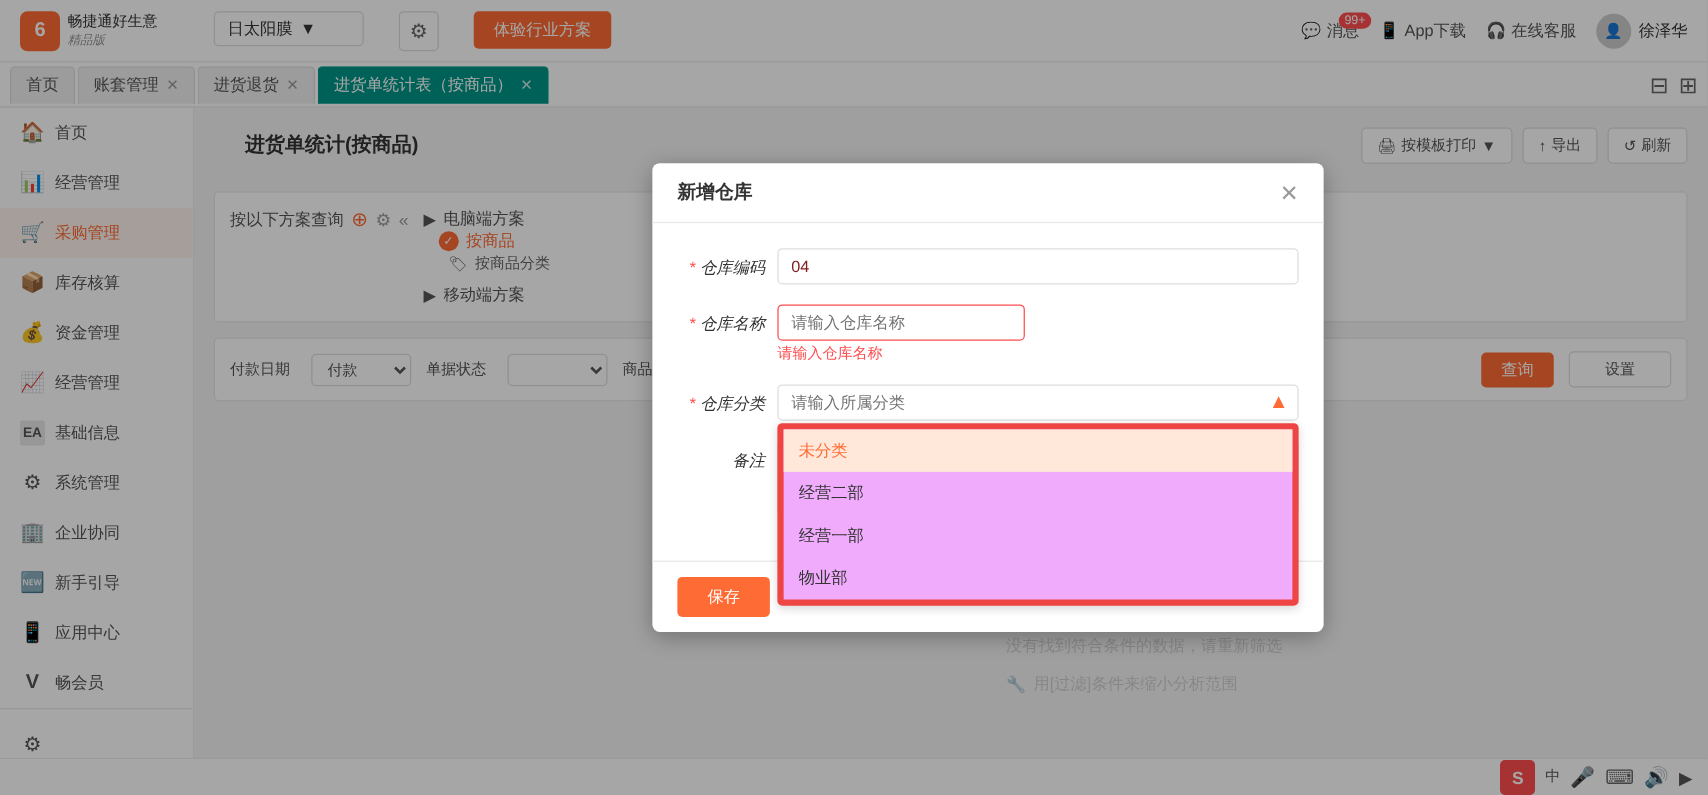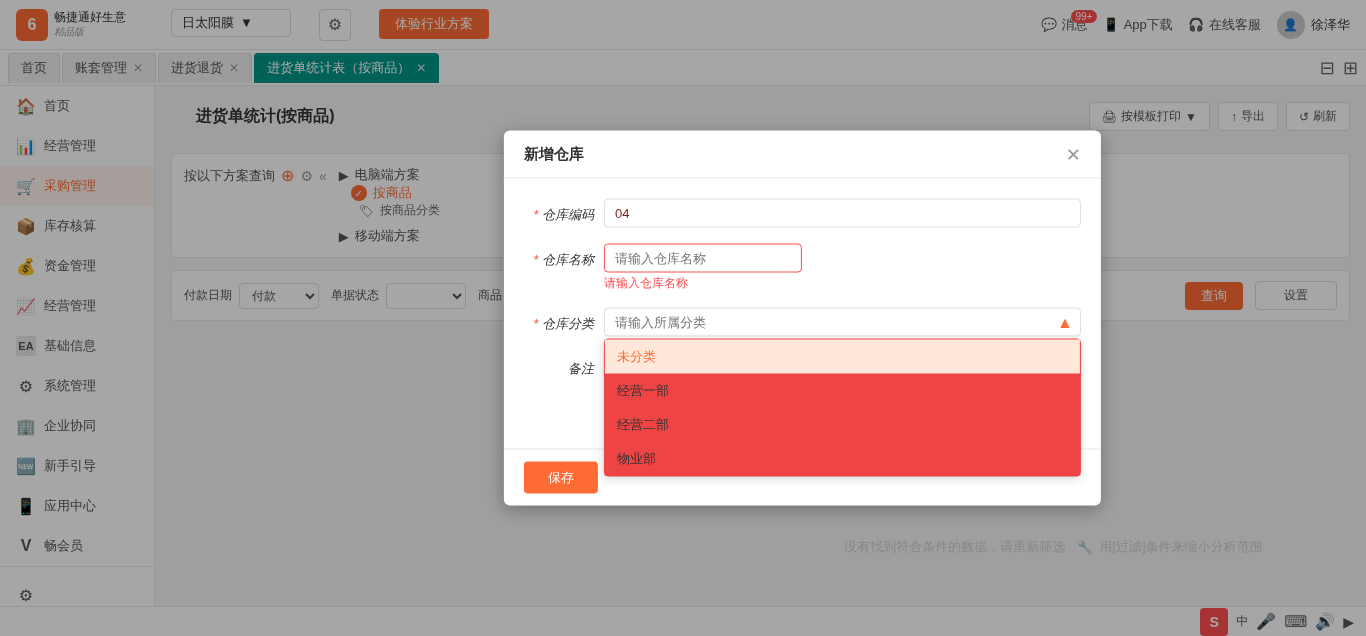--- a/index.html
+++ b/index.html
@@ -264,21 +264,21 @@
       border: 1px solid #e8e8e8;
       border-radius: 4px;
       padding: 10px 12px;
       display: flex;
       gap: 12px;
       align-items: center;
     }
     .filter-field {
       display: flex;
       align-items: center;
-      gap: 7px;
+      gap: 17px;
     }
     .filter-field label { font-size: 12px; color: #555; white-space: nowrap; }
     .filter-select {
       border: 1px solid #ddd;
       border-radius: 4px;
       padding: 4px 8px;
       font-size: 12px;
       min-width: 80px;
       color: #555;
       background: white;
@@ -311,21 +311,21 @@
 
     
     .modal {
       position: fixed;
       top: 50%;
       left: 50%;
       transform: translate(-30%, -50%);
       background: white;
       border-radius: 6px;
       box-shadow: 0 4px 20px rgba(0,0,0,0.3);
-      width: 597px;
+      width: 537px;
       z-index: 200;
     }
     .modal-header {
       display: flex;
       align-items: center;
       justify-content: space-between;
       padding: 14px 20px;
       border-bottom: 1px solid #e8e8e8;
     }
     .modal-title { font-size: 15px; font-weight: bold; color: #333; }
@@ -395,22 +395,22 @@
       transform: translateY(-50%);
       color: #ff6b35;
       font-size: 16px;
       cursor: pointer;
     }
     .dropdown-list {
       position: absolute;
       top: calc(100% + 2px);
       left: 0;
       right: 0;
-      background: #ef4444;
-      border: 1px solid #ef4444;
+      background: #f0abfc;
+      border: 5px solid #ef4444;
       border-radius: 4px;
       box-shadow: 0 2px 8px rgba(0,0,0,0.15);
       z-index: 300;
     }
     .dropdown-option {
       padding: 8px 12px;
       cursor: pointer;
       font-size: 13px;
       color: #333;
     }
@@ -656,21 +656,21 @@
         </select>
       </div>
       <div class="filter-field">
         <label>商品</label>
         <span style="color:#999; cursor:pointer;">···</span>
       </div>
       <button class="query-btn">查询</button>
       <button class="setting-btn">设置</button>
     </div>
 
-    <div style="position:absolute; bottom:80px; left:50%; transform:translateX(20%); display:flex; flex-direction:row; gap:12px; opacity:0.5;">
+    <div style="position:absolute; bottom:80px; left:50%; transform:translateX(20%); display:flex; flex-direction:column; gap:12px; opacity:0.5;">
       <div style="font-size:13px; color:#aaa;">没有找到符合条件的数据，请重新筛选</div>
       <div style="font-size:13px; color:#aaa; display:flex; align-items:center; gap:6px;">
         <span>🔧</span>
         <span>用[过滤]条件来缩小分析范围</span>
       </div>
     </div>
 
   </div>
 </div>
 
@@ -703,22 +703,22 @@
     <div class="form-row">
       <div class="form-label">
         <span class="required">* </span>
         <span>仓库分类</span>
       </div>
       <div class="dropdown-wrap">
         <input class="dropdown-input" type="text" placeholder="请输入所属分类" style="">
         <span class="dropdown-arrow">▲</span>
         <div class="dropdown-list">
           <div class="dropdown-option selected">未分类</div>
+          <div class="dropdown-option">经营二部</div>
           <div class="dropdown-option">经营一部</div>
-          <div class="dropdown-option">经营二部</div>
           <div class="dropdown-option">物业部</div>
         </div>
       </div>
     </div>
 
     <div class="form-row">
       <div class="form-label">备注</div>
       <textarea class="textarea-input" style=""></textarea>
     </div>
 

